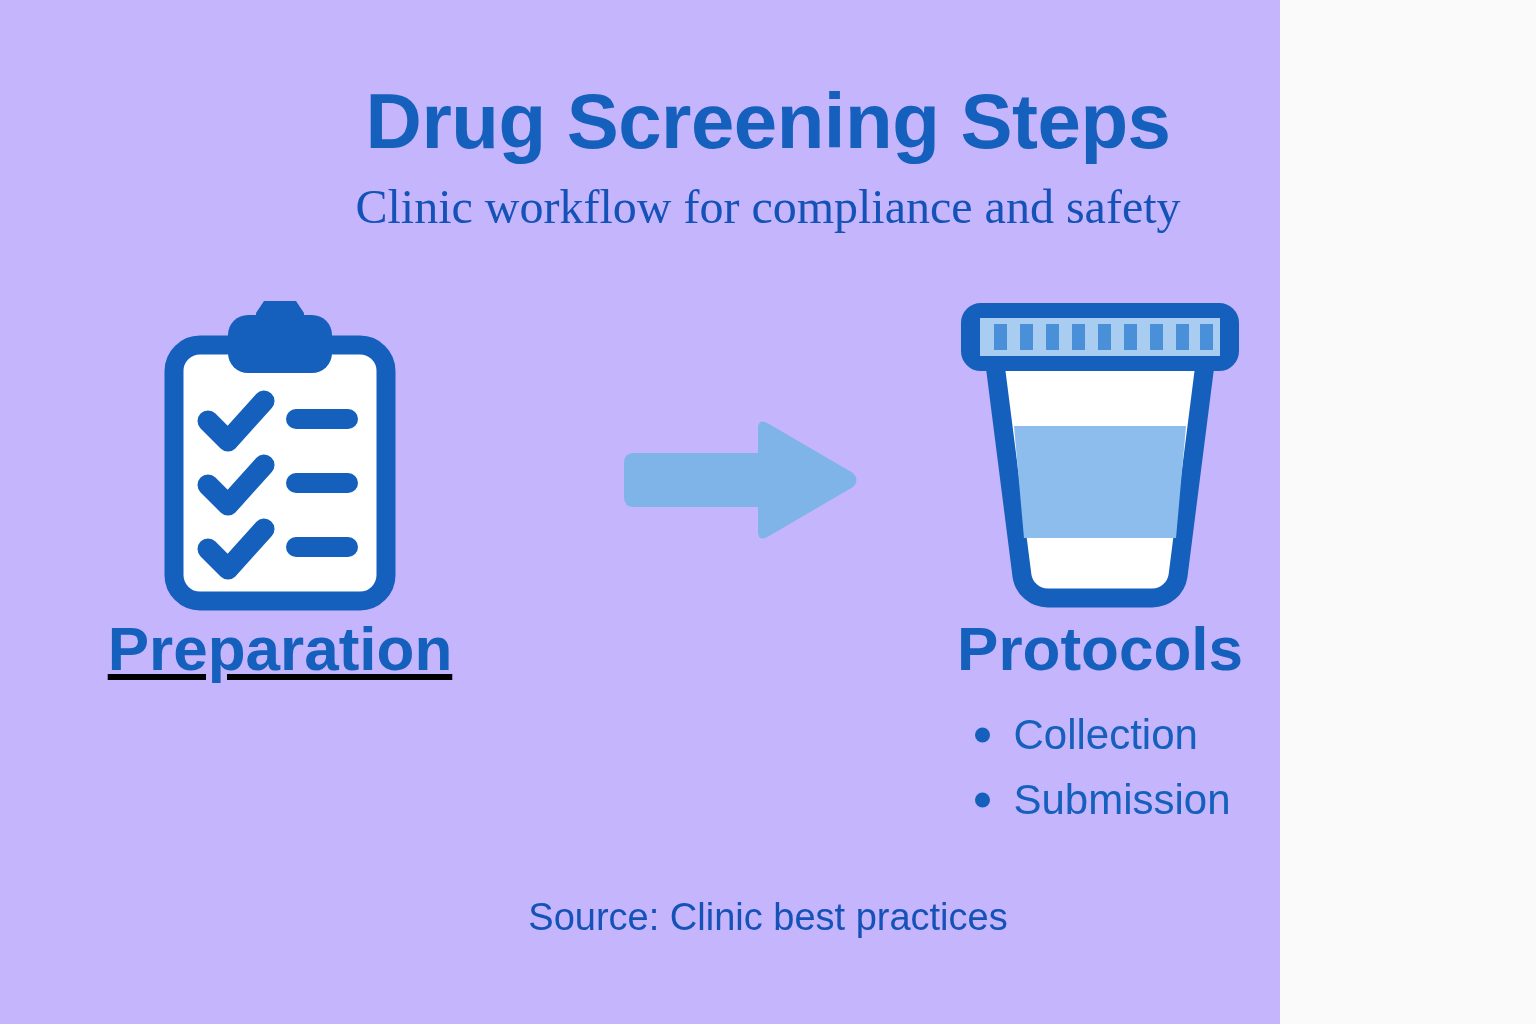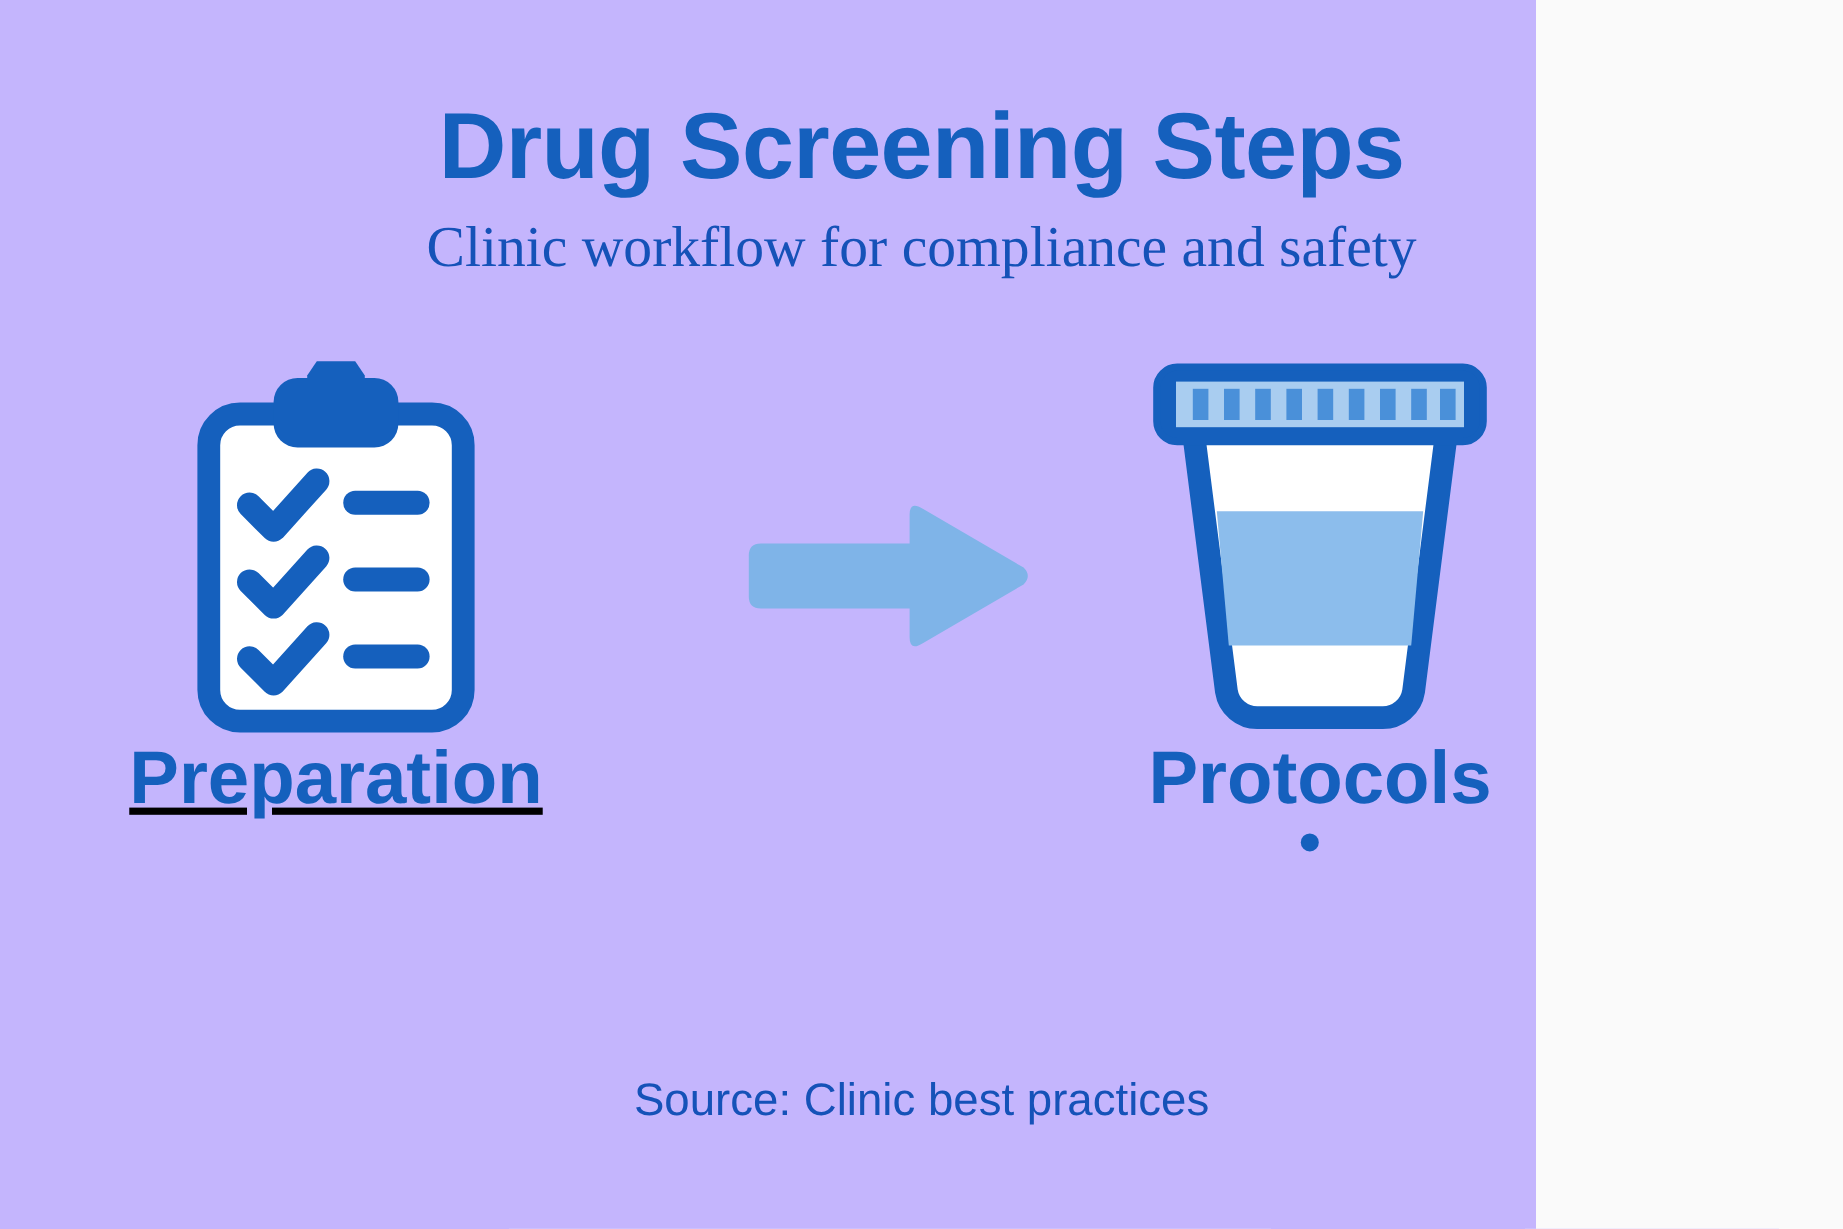--- a/index.html
+++ b/index.html
@@ -181,20 +181,25 @@
           <rect x="174" y="26" width="13" height="26" fill="#4a90d9"></rect>
           <rect x="200" y="26" width="13" height="26" fill="#4a90d9"></rect>
           <rect x="226" y="26" width="13" height="26" fill="#4a90d9"></rect>
           <rect x="250" y="26" width="13" height="26" fill="#4a90d9"></rect>
         </svg>
       </div>
       <div class="step-label">Protocols</div>
       <ul class="bullets">
         <li>
           <span class="dot"></span>
+          <span>Collection</span>
+        </li>
+        <li>
+          <span class="dot"></span>
+          <span>Submission</span>
         </li>
       </ul>
     </div>
   </div>
 
   <div class="arrow-wrap">
     <svg width="260" height="130" viewBox="0 0 260 130">
       <path d="M14 48 q0 -10 10 -10 L148 38 L148 14 q0 -12 11 -5 L243 58 q7 7 0 14 L159 121 q-11 7 -11 -5 L148 92 L24 92 q-10 0 -10 -10 Z" fill="#7fb4e8"></path>
     </svg>
   </div>

